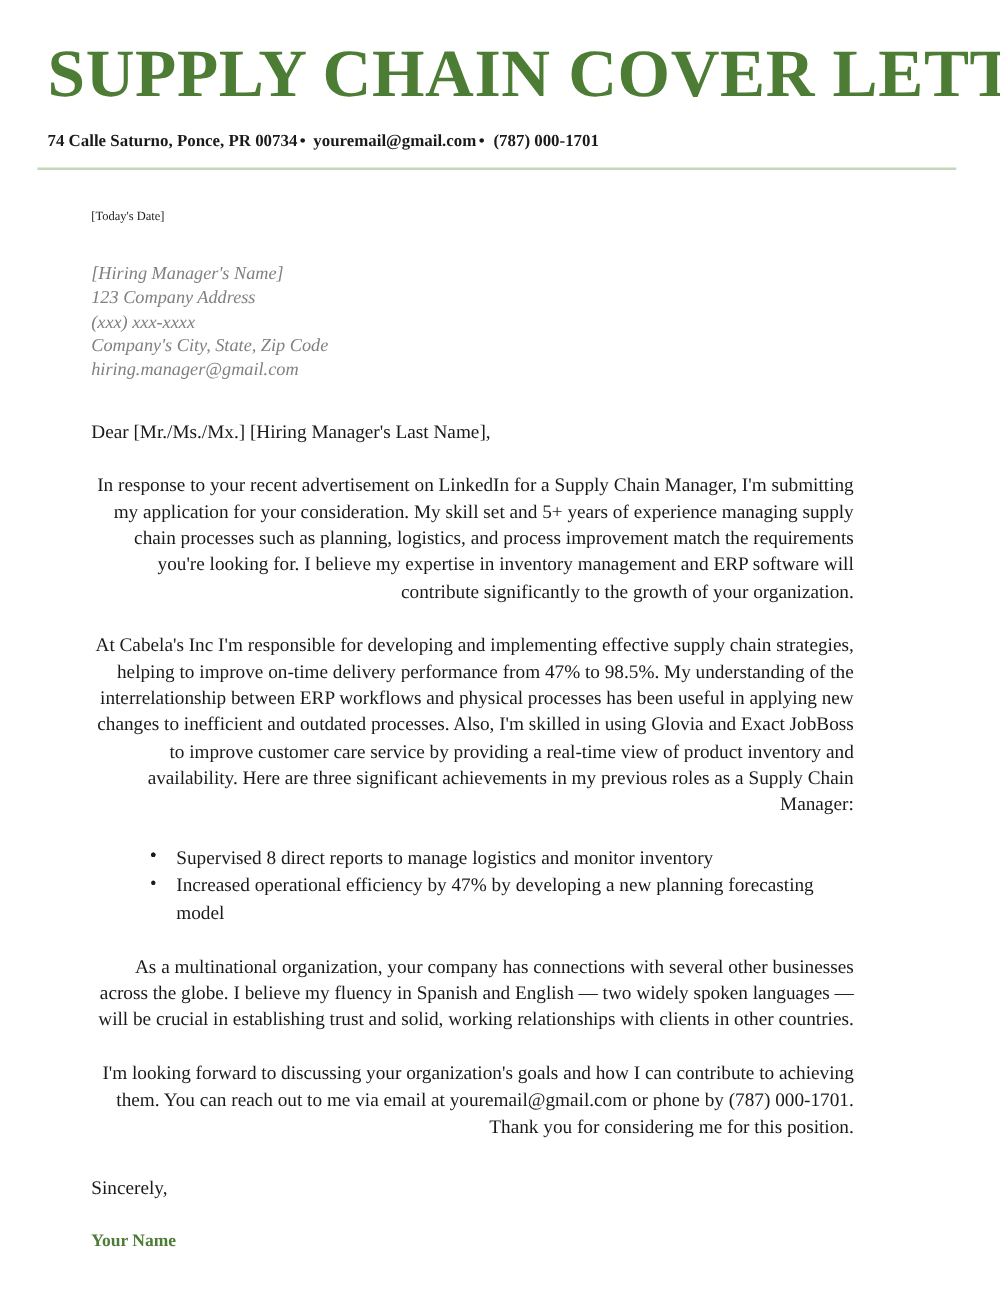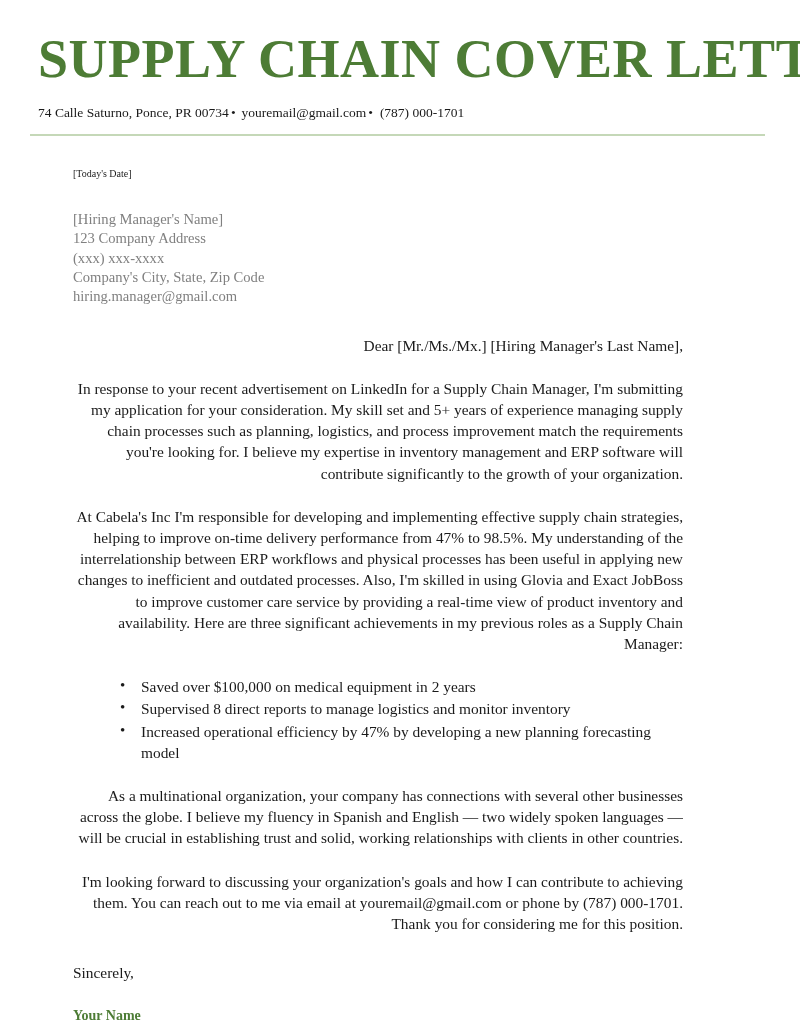--- a/index.html
+++ b/index.html
@@ -36,20 +36,21 @@
     color: #4d7c35;
     letter-spacing: 0.5px;
     white-space: nowrap;
   }
   .contact-line {
     margin-top: 17px;
     font-size: 13.5px;
     line-height: 1.2;
     color: #1a1a1a;
     white-space: nowrap;
+    font-weight: bold;
   }
   .contact-line .sep {
     display: inline-block;
     padding: 0 2px;
   }
   .contact-line .item-email {
     padding-left: 4px;
   }
   .contact-line .item-phone {
     padding-left: 5px;
@@ -74,25 +75,25 @@
     color: #1a1a1a;
   }
   .recipient-block {
     margin-top: 26px;
     color: #808080;
     font-size: 14.6px;
     line-height: 19.3px;
   }
   .recipient-block div {
     white-space: nowrap;
+    font-style: italic;
   }
   .salutation {
     margin-top: 28px;
     color: #1a1a1a;
-    text-align: right;
   }
   .body-para {
     margin-top: 22px;
     text-align: right;
     color: #1a1a1a;
   }
   .achievements {
     margin: 22px 0 0 0;
     padding: 0 0 0 47px;
     list-style: none;
@@ -150,21 +151,20 @@
 
     <p class="salutation">Dear [Mr./Ms./Mx.] [Hiring Manager's Last Name],</p>
 
     <p class="body-para">In response to your recent advertisement on LinkedIn for a Supply Chain Manager, I'm submitting my application for your consideration. My skill set and 5+ years of experience managing supply chain processes such as planning, logistics, and process improvement match the requirements you're looking for. I believe my expertise in inventory management and ERP software will contribute significantly to the growth of your organization.</p>
 
     <p class="body-para">At Cabela's Inc I'm responsible for developing and implementing effective supply chain strategies, helping to improve on-time delivery performance from 47% to 98.5%. My understanding of the interrelationship between ERP workflows and physical processes has been useful in applying new changes to inefficient and outdated processes. Also, I'm skilled in using Glovia and Exact JobBoss to improve customer care service by providing a real-time view of product inventory and availability. Here are three significant achievements in my previous roles as a Supply Chain Manager:</p>
 
     <ul class="achievements">
       <li>
         <span class="bullet-marker">•</span>
-        <span>Saved over $100,000 on medical equipment in 2 years</span>
       </li>
       <li>
         <span class="bullet-marker">•</span>
         <span>Supervised 8 direct reports to manage logistics and monitor inventory</span>
       </li>
       <li>
         <span class="bullet-marker">•</span>
         <span>Increased operational efficiency by 47% by developing a new planning forecasting model</span>
       </li>
     </ul>

